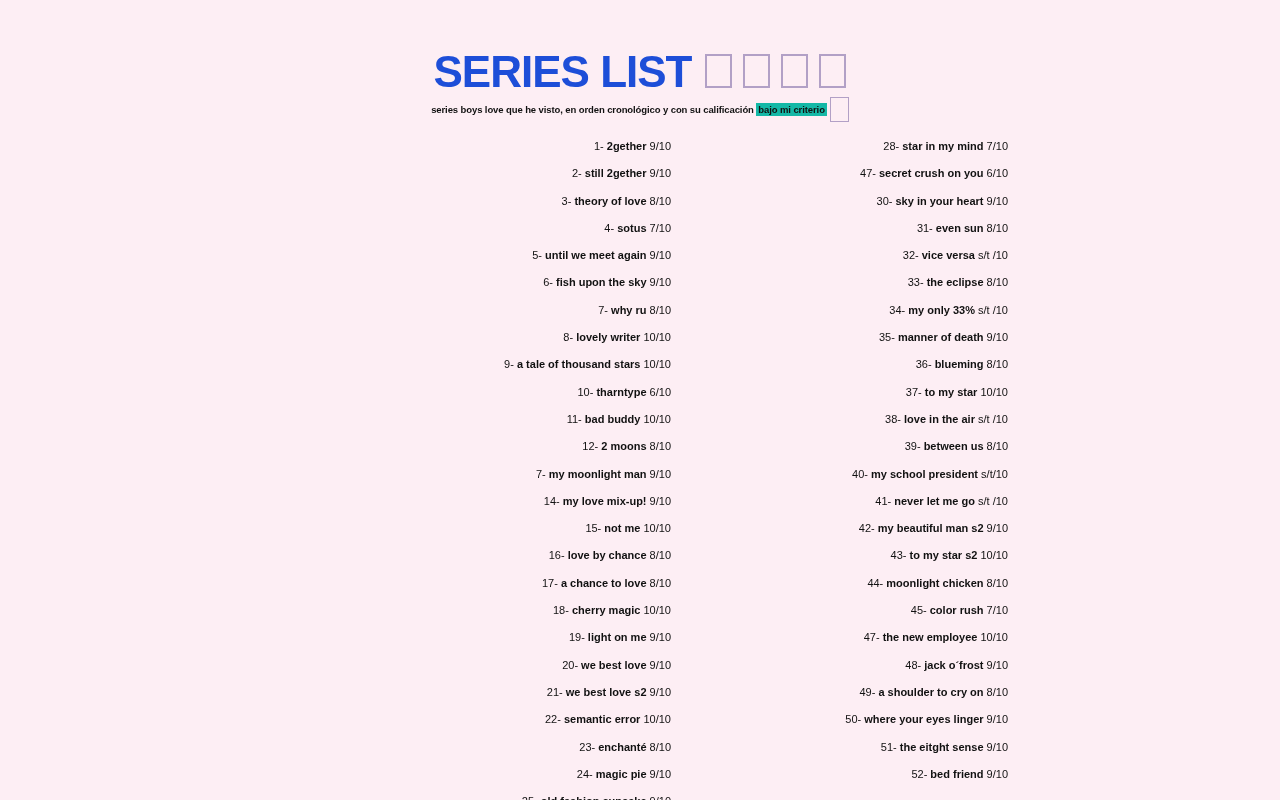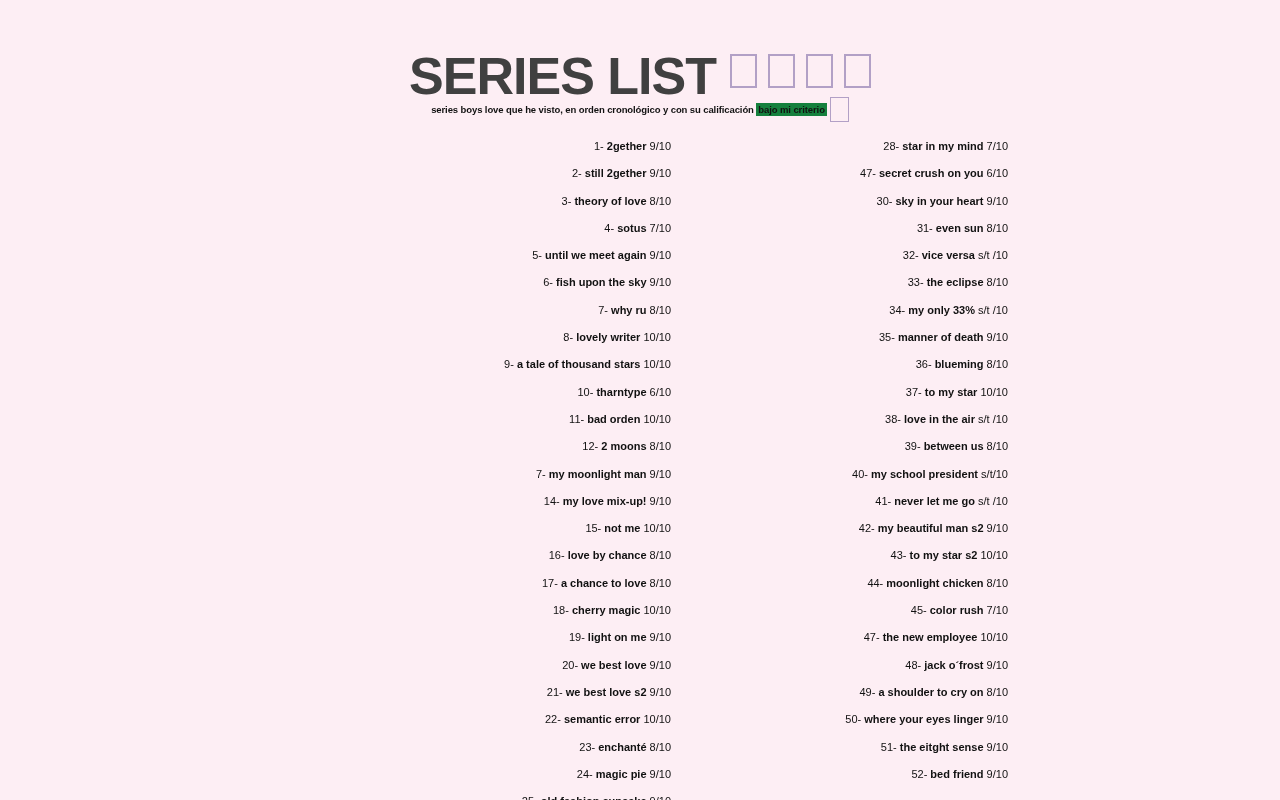--- a/index.html
+++ b/index.html
@@ -17,25 +17,25 @@
     top: 50px;
     left: 0;
     width: 100%;
     display: flex;
     justify-content: center;
     align-items: flex-start;
     gap: 14px;
   }
   .page-title {
     margin: 0;
-    font-size: 52px;
+    font-size: 44px;
     line-height: 1;
     font-weight: bold;
     letter-spacing: -1px;
-    color: #404040;
+    color: #1d4ed8;
   }
   .glyph-boxes {
     display: flex;
     gap: 11px;
     margin-top: 4px;
   }
   .glyph-box {
     width: 23px;
     height: 30px;
     border: 2px solid #b2a0c6;
@@ -46,21 +46,21 @@
     top: 97px;
     left: 0;
     width: 100%;
     text-align: center;
     font-size: 9.5px;
     font-weight: bold;
     letter-spacing: -0.1px;
     white-space: nowrap;
   }
   .hl {
-    background: #15803d;
+    background: #14b8a6;
     padding: 1px 2px;
   }
   .glyph-box-small {
     display: inline-block;
     width: 17px;
     height: 23px;
     border: 1.5px solid #b2a0c6;
     vertical-align: -9px;
     margin-left: 3px;
   }
@@ -101,21 +101,21 @@
       <div class="row"><span class="num">1- </span><span class="t">2gether</span><span class="r"> 9/10</span></div>
       <div class="row"><span class="num">2- </span><span class="t">still 2gether</span><span class="r"> 9/10</span></div>
       <div class="row"><span class="num">3- </span><span class="t">theory of love</span><span class="r"> 8/10</span></div>
       <div class="row"><span class="num">4- </span><span class="t">sotus</span><span class="r"> 7/10</span></div>
       <div class="row"><span class="num">5- </span><span class="t">until we meet again</span><span class="r"> 9/10</span></div>
       <div class="row"><span class="num">6- </span><span class="t">fish upon the sky</span><span class="r"> 9/10</span></div>
       <div class="row"><span class="num">7- </span><span class="t">why ru</span><span class="r"> 8/10</span></div>
       <div class="row"><span class="num">8- </span><span class="t">lovely writer</span><span class="r"> 10/10</span></div>
       <div class="row"><span class="num">9- </span><span class="t">a tale of thousand stars</span><span class="r"> 10/10</span></div>
       <div class="row"><span class="num">10- </span><span class="t">tharntype</span><span class="r"> 6/10</span></div>
-      <div class="row"><span class="num">11- </span><span class="t">bad orden</span><span class="r"> 10/10</span></div>
+      <div class="row"><span class="num">11- </span><span class="t">bad buddy</span><span class="r"> 10/10</span></div>
       <div class="row"><span class="num">12- </span><span class="t">2 moons</span><span class="r"> 8/10</span></div>
       <div class="row"><span class="num">7- </span><span class="t">my moonlight man</span><span class="r"> 9/10</span></div>
       <div class="row"><span class="num">14- </span><span class="t">my love mix-up!</span><span class="r"> 9/10</span></div>
       <div class="row"><span class="num">15- </span><span class="t">not me</span><span class="r"> 10/10</span></div>
       <div class="row"><span class="num">16- </span><span class="t">love by chance</span><span class="r"> 8/10</span></div>
       <div class="row"><span class="num">17- </span><span class="t">a chance to love</span><span class="r"> 8/10</span></div>
       <div class="row"><span class="num">18- </span><span class="t">cherry magic</span><span class="r"> 10/10</span></div>
       <div class="row"><span class="num">19- </span><span class="t">light on me</span><span class="r"> 9/10</span></div>
       <div class="row"><span class="num">20- </span><span class="t">we best love</span><span class="r"> 9/10</span></div>
       <div class="row"><span class="num">21- </span><span class="t">we best love s2</span><span class="r"> 9/10</span></div>

